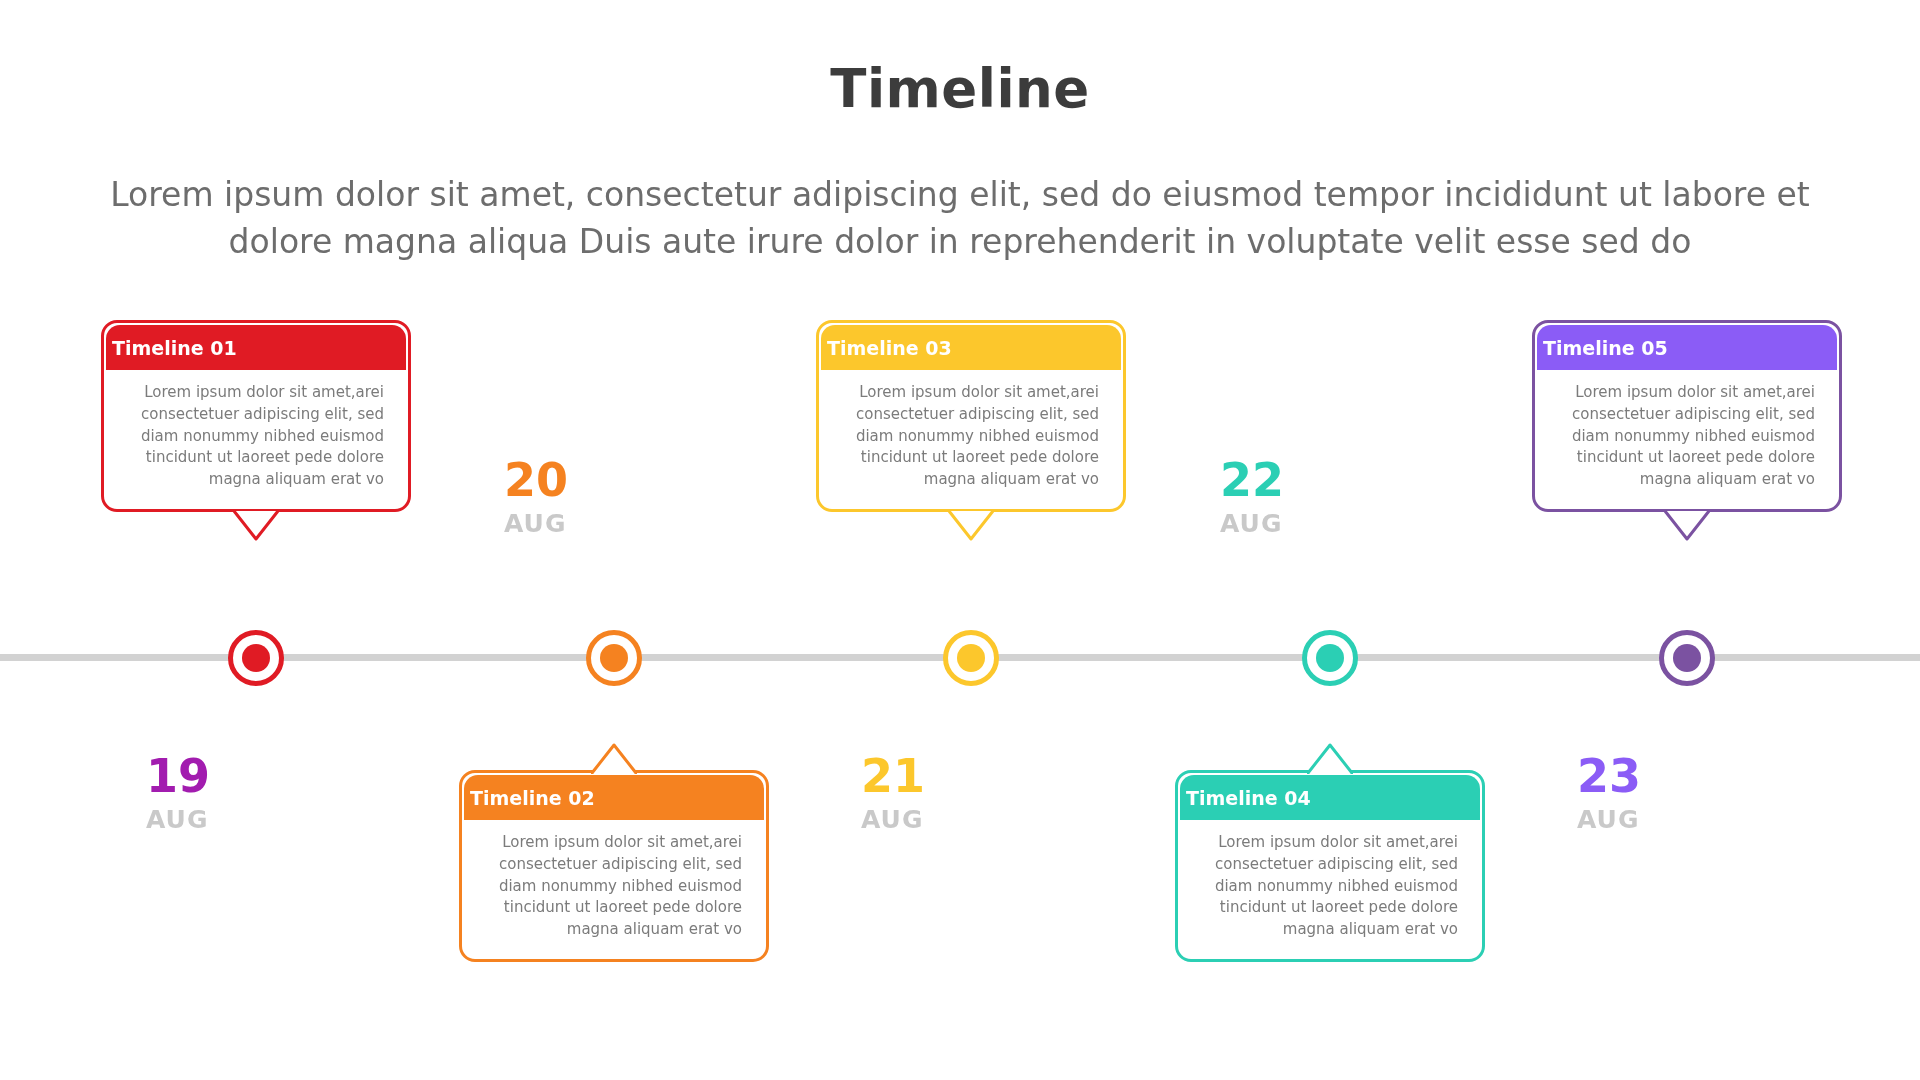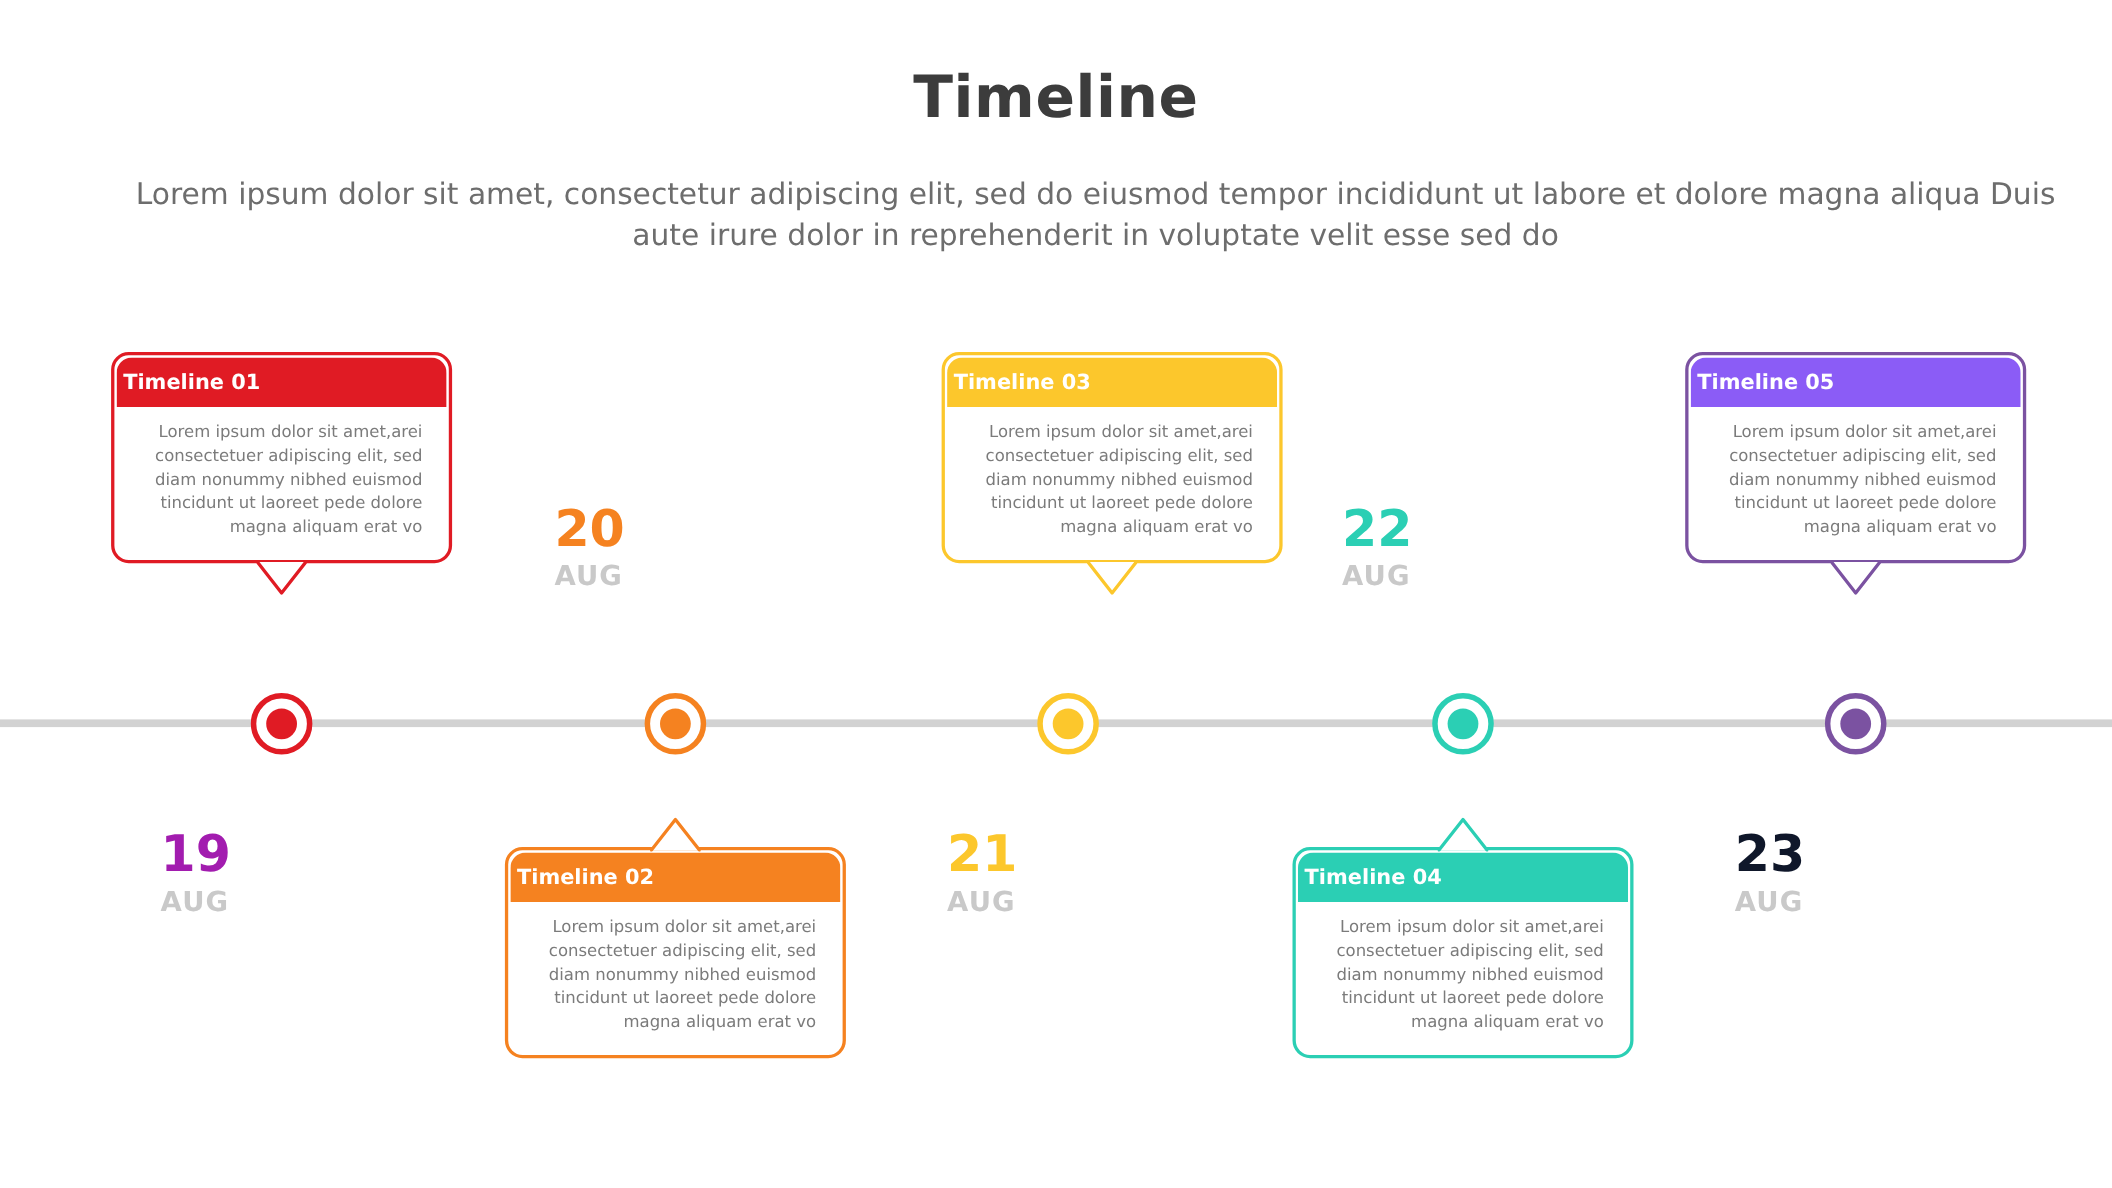--- a/index.html
+++ b/index.html
@@ -22,29 +22,28 @@
     position: absolute;
     top: 58px; left: 0; width: 1920px;
     text-align: center;
     font-size: 53px;
     font-weight: bold;
     color: #3c3c3c;
     letter-spacing: 0.5px;
   }
   .subtitle {
     position: absolute;
-    top: 158px; left: 50%;
+    top: 172px; left: 50%;
     transform: translateX(-50%);
     width: 1760px;
     text-align: center;
-    font-size: 27px;
+    font-size: 33px;
     line-height: 1.42;
     color: #6d6d6d;
     font-weight: 400;
-    margin-left: 36px;
   }
 
   
   .axis {
     position: absolute;
     left: 0; width: 1920px;
     top: 654px; height: 7px;
     background: #d2d2d2;
   }
 
@@ -185,21 +184,21 @@
           </svg>
         </div>
       </div>
       <div class="dot" style="left: 971px; border: 5px solid rgb(252, 199, 44);">
         <div class="inner" style="background: rgb(252, 199, 44);"></div>
       </div>
       <div class="date" style="left: 971px; top: 753px;">
         <div class="day" style="color: rgb(252, 199, 44);">21</div>
         <div class="month">AUG</div>
       </div>
-      <div class="card" style="left: 971px; top: 320px; margin-left: 40px;">
+      <div class="card" style="left: 971px; top: 320px;">
         <div class="card-frame" style="border-color: rgb(252, 199, 44);"></div>
         <div class="card-inner">
           <div class="card-head" style="background: rgb(252, 199, 44);">Timeline 03</div>
           <div class="card-body">Lorem ipsum dolor sit amet,arei consectetuer adipiscing elit, sed diam nonummy nibhed euismod tincidunt ut laoreet pede dolore magna aliquam erat vo</div>
         </div>
         <div class="tail" style="bottom: -28px;">
           <svg width="46" height="32" viewBox="0 0 46 32">
             <path d="M1 1 L23 29 L45 1" fill="#ffffff" stroke="#fcc72c" stroke-width="3" stroke-linejoin="round" stroke-linecap="round"></path>
             <rect x="3" y="-6" width="40" height="6" fill="#ffffff"></rect>
           </svg>
@@ -222,21 +221,21 @@
           <svg width="46" height="32" viewBox="0 0 46 32">
             <path d="M1 31 L23 3 L45 31" fill="#ffffff" stroke="#2bcfb4" stroke-width="3" stroke-linejoin="round" stroke-linecap="round"></path>
             <rect x="3" y="32" width="40" height="6" fill="#ffffff"></rect>
           </svg>
         </div>
       </div>
       <div class="dot" style="left: 1687px; border: 5px solid rgb(123, 82, 161);">
         <div class="inner" style="background: rgb(123, 82, 161);"></div>
       </div>
       <div class="date" style="left: 1687px; top: 753px;">
-        <div class="day" style="color: #0f172a;">23</div>
+        <div class="day" style="color: #8b5cf6;">23</div>
         <div class="month">AUG</div>
       </div>
       <div class="card" style="left: 1687px; top: 320px;">
         <div class="card-frame" style="border-color: rgb(123, 82, 161);"></div>
         <div class="card-inner">
           <div class="card-head" style="background: #8b5cf6;">Timeline 05</div>
           <div class="card-body">Lorem ipsum dolor sit amet,arei consectetuer adipiscing elit, sed diam nonummy nibhed euismod tincidunt ut laoreet pede dolore magna aliquam erat vo</div>
         </div>
         <div class="tail" style="bottom: -28px;">
           <svg width="46" height="32" viewBox="0 0 46 32">

